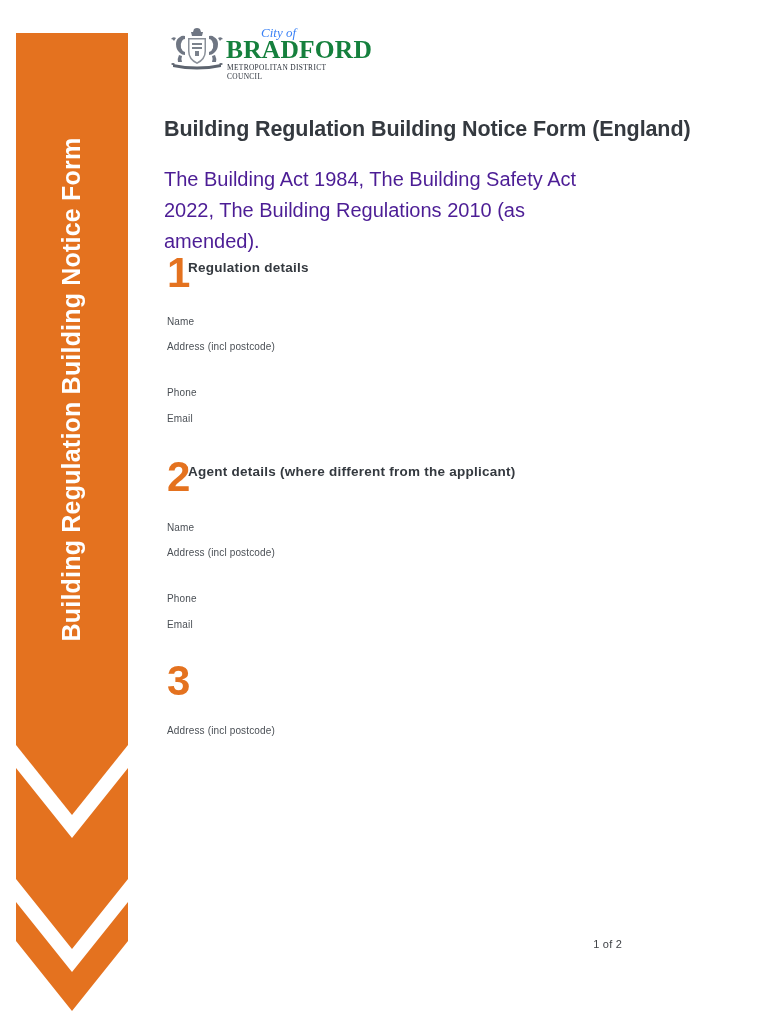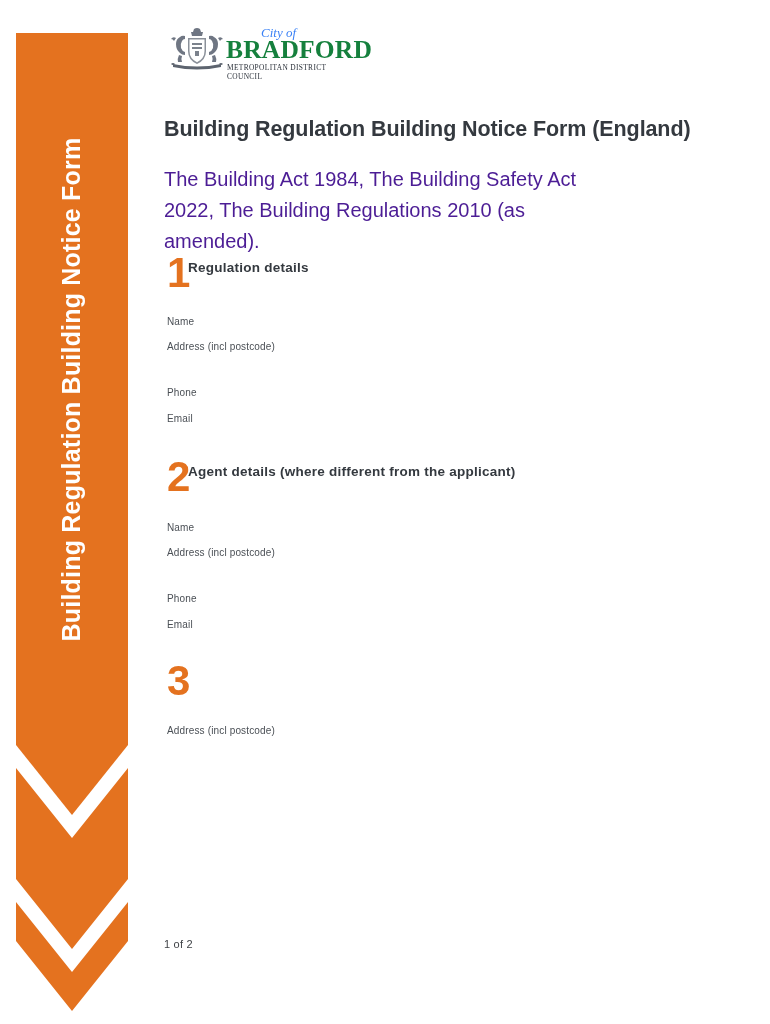--- a/index.html
+++ b/index.html
@@ -142,21 +142,21 @@
 
   #section-3 { top: 666px; }
   #section-3 .f0 { top: 59px; }
 
   
   #page-footer {
     position: absolute;
     left: 0;
     top: 938px;
     width: 458px;
-    text-align: left;
+    text-align: right;
     font-size: 11px;
     color: #3f4246;
     letter-spacing: 0.2px;
   }
 </style>
 </head>
 <body>
 
 <div id="side-banner">
   <svg id="side-banner-shape" viewBox="0 0 112 978" preserveAspectRatio="none">

